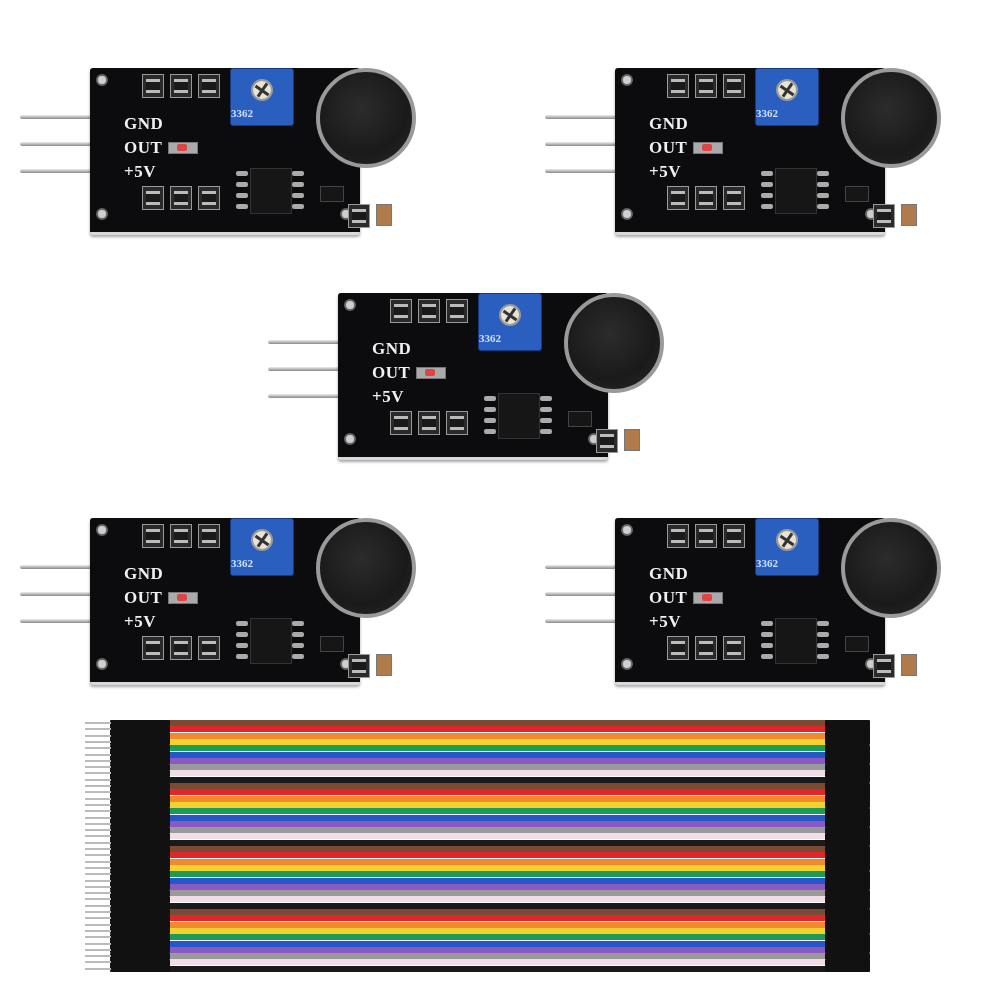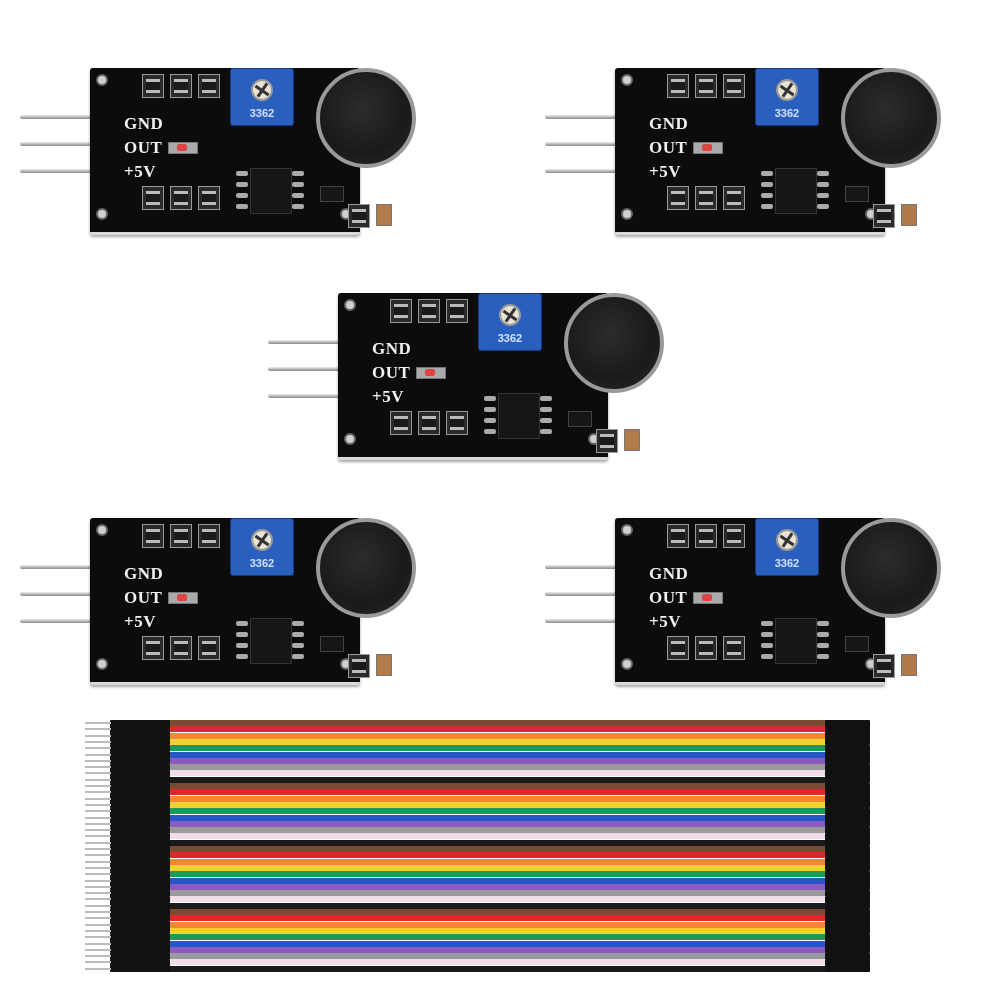--- a/index.html
+++ b/index.html
@@ -10,21 +10,21 @@
   .pin{position:absolute;left:0;height:4px;width:78px;background:linear-gradient(#eee,#888);border-radius:2px;}
   .header{position:absolute;left:70px;width:20px;height:70px;background:#111;border:1px solid #555;top:50px;}
   .label{position:absolute;left:104px;color:#f0f0f0;font-size:17px;font-weight:bold;letter-spacing:.5px;}
   .smd{position:absolute;width:20px;height:22px;background:#2a2a2a;border:1px solid #9a9a9a;}
   .smd::before{content:"";position:absolute;left:3px;right:3px;top:4px;bottom:4px;background:#1a1a1a;border-top:3px solid #bbb;border-bottom:3px solid #bbb;}
   .pot{position:absolute;width:62px;height:56px;background:#2a5fc0;border:1px solid #163a80;border-radius:3px;}
   .pot .knob{position:absolute;left:20px;top:10px;width:22px;height:22px;border-radius:50%;background:#e9e3d4;border:2px solid #999;box-sizing:border-box;}
   .pot .knob::before,.pot .knob::after{content:"";position:absolute;background:#333;}
   .pot .knob::before{left:8px;top:1px;width:3px;height:16px;transform:rotate(35deg);}
   .pot .knob::after{left:1px;top:8px;width:16px;height:3px;transform:rotate(35deg);}
-  .pot .potlabel{position:absolute;left:0;right:0;bottom:6px;text-align:center;color:#cfe0ff;font-family:Liberation Sans, sans-serif;font-size:11px;font-weight:bold;}
+  .pot .potlabel{position:absolute;left:0;right:0;bottom:6px;text-align:left;color:#cfe0ff;font-family:Liberation Serif, serif;font-size:11px;font-weight:bold;}
   .mic{position:absolute;width:100px;height:100px;border-radius:50%;background:radial-gradient(circle at 45% 40%,#2c2c2c 0%,#1a1a1a 60%,#2a2a2a 100%);border:4px solid #9a9a9a;box-sizing:border-box;}
   .chip{position:absolute;width:40px;height:44px;background:#161616;border:1px solid #333;}
   .chipleg{position:absolute;width:12px;height:5px;background:#aaa;border-radius:2px;}
   .led{position:absolute;width:28px;height:10px;background:#aaa;border:1px solid #777;}
   .led::before{content:"";position:absolute;left:8px;top:1px;width:10px;height:7px;background:#d44;border-radius:2px;}
   .trans{position:absolute;width:22px;height:14px;background:#161616;border:1px solid #444;}
   .cap{position:absolute;width:14px;height:20px;background:#b07a4a;border:1px solid #777;}
   .cables{position:absolute;left:80px;top:700px;width:820px;height:300px;}
   .wire{position:absolute;left:80px;height:6px;width:680px;border-radius:3px;}
   .dupL,.dupR{position:absolute;height:7px;background:#111;border-radius:1px;}

